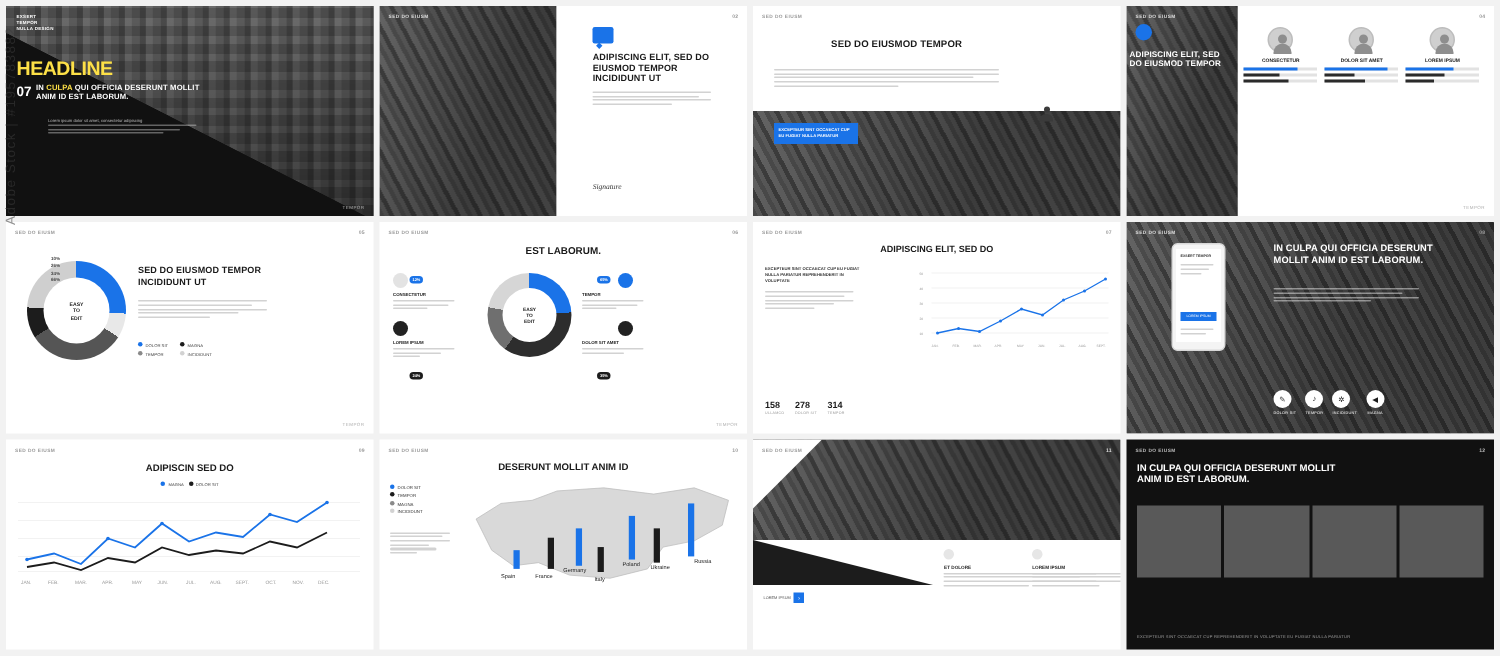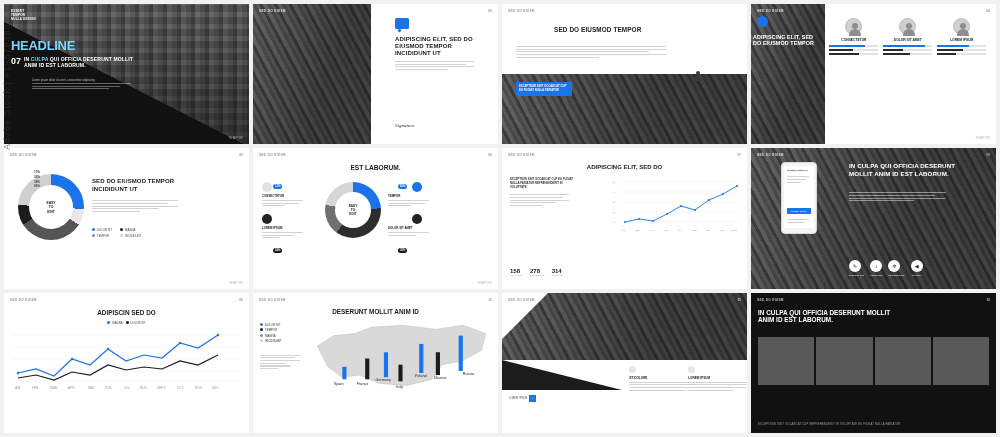--- a/index.html
+++ b/index.html
@@ -47,21 +47,21 @@
   }
   .photo.dark { filter:grayscale(1) contrast(1.05) brightness(.75); }
   .photo.city {
     background:
       linear-gradient(180deg, rgba(255,255,255,.18), rgba(0,0,0,.45)),
       repeating-linear-gradient(90deg, #6a6a6a 0 5px, #565656 5px 9px, #7b7b7b 9px 14px),
       repeating-linear-gradient(0deg, #5c5c5c 0 7px, #707070 7px 12px);
     background-blend-mode:multiply, overlay, normal;
     filter:grayscale(1);
   }
-  .blue { color:#7dd3fc; }
+  .blue { color:#fde047; }
   .ttl { font-weight:bold; line-height:1.12; letter-spacing:.1px; }
   .lines { display:block; }
   .ln { height:1.1px; background:#d2d2d2; margin-bottom:1.6px; border-radius:1px; }
   .ln.w90 { width:90%; } .ln.w80 { width:80%; } .ln.w70 { width:70%; }
   .ln.w60 { width:60%; } .ln.w50 { width:50%; } .ln.w40 { width:40%; }
   .ln.light { background:rgba(255,255,255,.45); }
   .legend-dot { width:3px; height:3px; border-radius:50%; display:inline-block; margin-right:2px; }
 
   
   .s1 { background:#111; }

